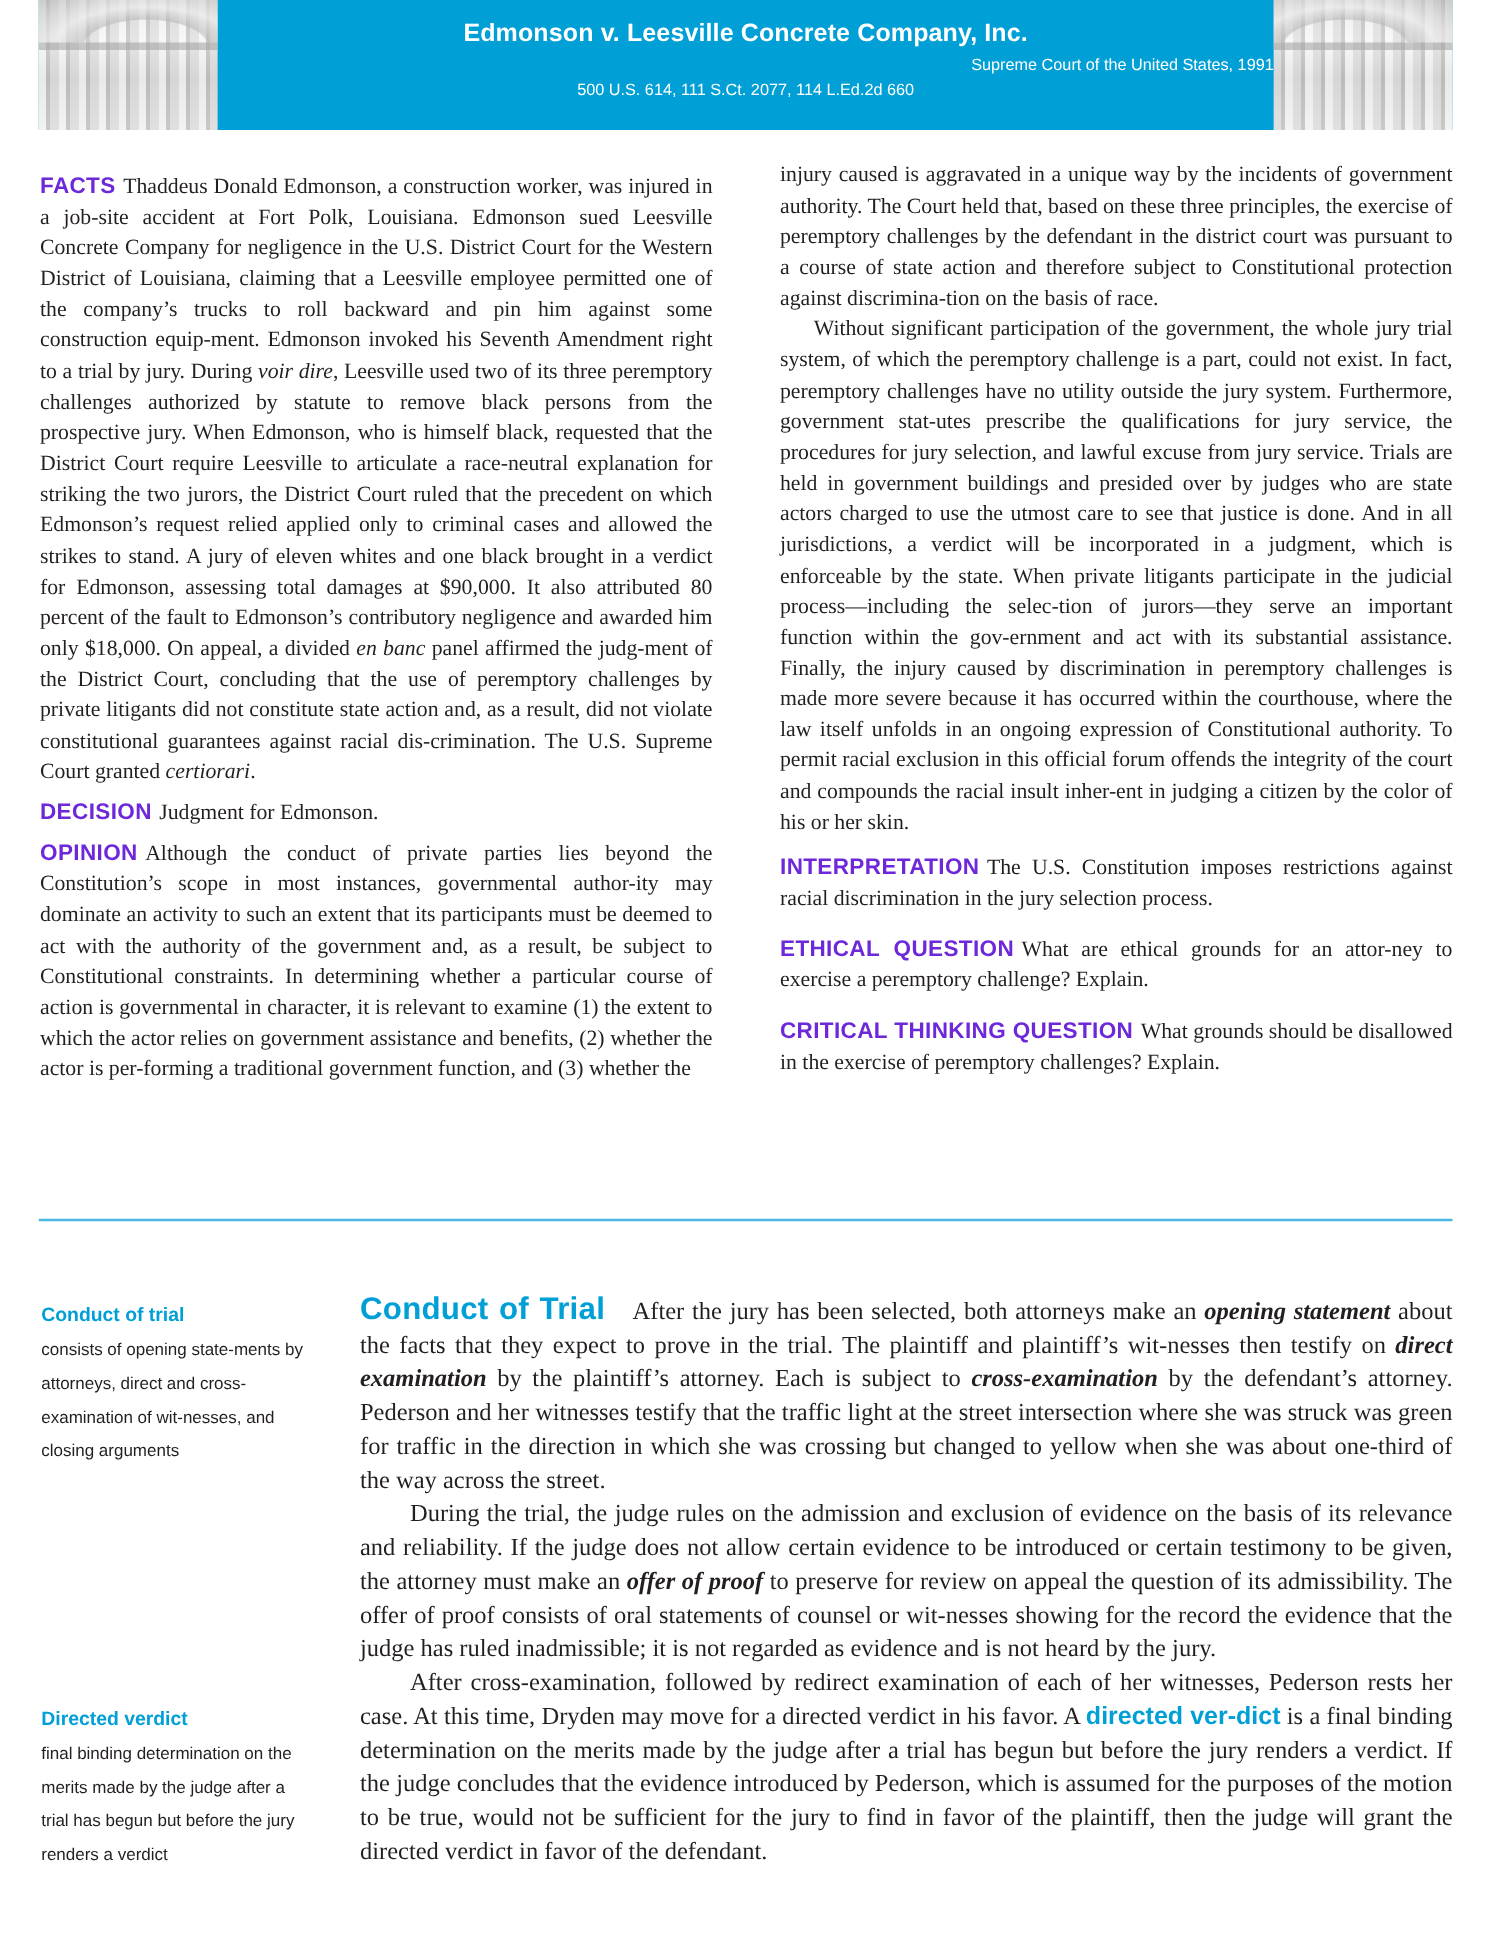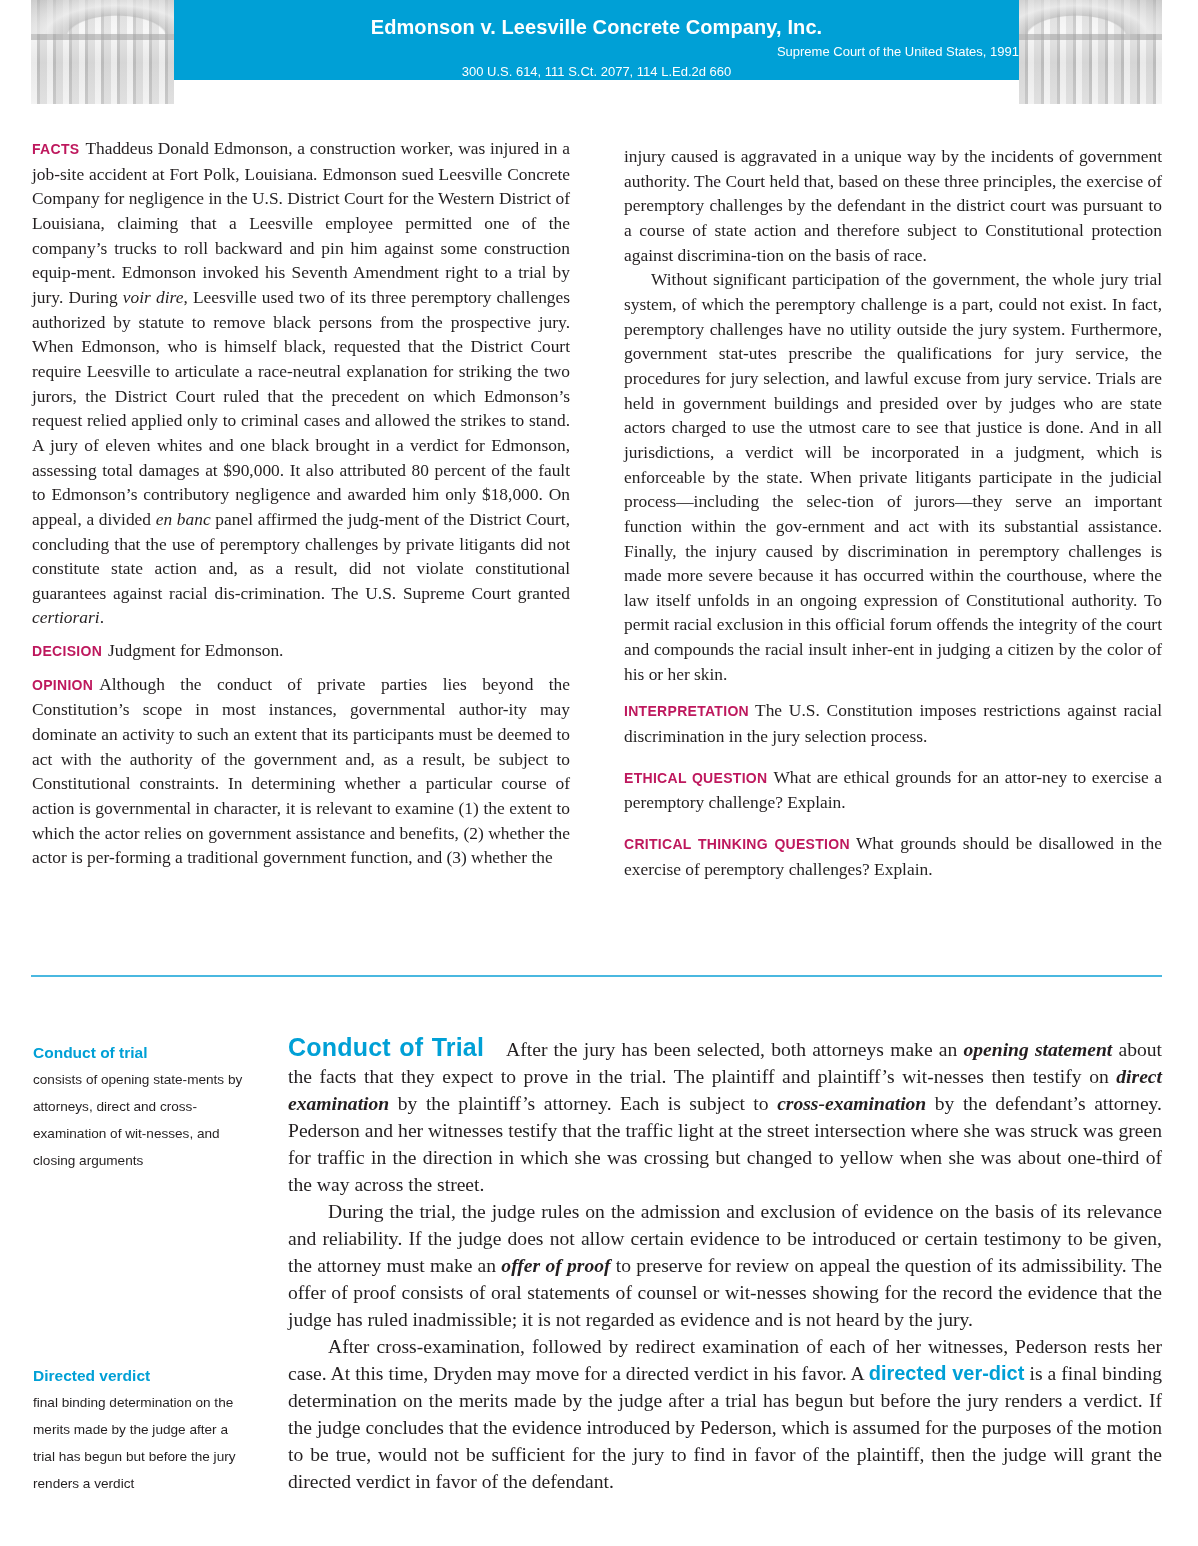--- a/index.html
+++ b/index.html
@@ -1,44 +1,44 @@
 <!DOCTYPE html>
 <html><head>
 <meta charset="utf-8">
 <style>
   * { box-sizing: border-box; margin: 0; padding: 0; }
   html, body { width: 1198px; height: 1546px; background: #ffffff; overflow: hidden; }
   body { position: relative; font-family: "Liberation Serif", "DejaVu Serif", serif; color: #231f20; }
 
   
-  .banner { position: absolute; left: 31px; top: 0; width: 1131px; height: 80px; background: #00a0d6; }
+  .banner { position: absolute; left: 31px; top: 0; width: 1131px; height: 104px; background: #00a0d6; }
   .pillars { position: absolute; top: 0; height: 104px; width: 143px;
     background:
       repeating-linear-gradient(90deg, rgba(255,255,255,0.55) 0 6px, rgba(150,150,150,0.35) 6px 9px, rgba(220,220,220,0.5) 9px 16px),
       linear-gradient(180deg, #d9d9d9 0%, #eeeeee 30%, #cfcfcf 60%, #e4e4e4 100%);
   }
   .pillars::before { content: ""; position: absolute; left: 0; right: 0; top: 0; height: 34px;
     background: radial-gradient(ellipse at 60% 110%, rgba(255,255,255,0) 40%, rgba(180,180,180,0.55) 42%, rgba(235,235,235,0.8) 60%, rgba(170,170,170,0.5) 100%);
   }
   .pillars::after { content: ""; position: absolute; left: 0; right: 0; top: 34px; height: 6px; background: rgba(160,160,160,0.55); }
   .pillars.left { left: 0; }
   .pillars.right { right: 0; transform: scaleX(-1); }
   .banner-text { position: absolute; left: 143px; right: 143px; top: 0; height: 104px; text-align: center; color: #ffffff; font-family: "Liberation Sans", "DejaVu Sans", sans-serif; }
   .banner-title { display: block; font-size: 20px; font-weight: bold; margin-top: 16px; letter-spacing: 0.1px; }
   .banner-sub { display: block; font-size: 13px; margin-top: 5px; text-align: right; }
   .banner-cite { display: block; font-size: 13px; margin-top: 5px; }
 
   
   .col { position: absolute; top: 136px; font-size: 17.4px; line-height: 24.65px; text-align: justify; hyphens: manual; }
   .col.left { left: 32px; width: 538px; }
-  .col.right { left: 624px; width: 538px; top: 144px; }
+  .col.right { left: 624px; width: 538px; top: 127px; }
   .col p { margin: 0; }
   .col p.para-gap { margin-top: 8px; }
   .col p.indent { text-indent: 27px; }
-  .lead { font-family: "Liberation Sans", "DejaVu Sans", sans-serif; font-weight: bold; color: #be185d; font-size: 14px; letter-spacing: 0.3px; margin-right: 6px; }
+  .lead { font-family: "Liberation Sans", "DejaVu Sans", sans-serif; font-weight: bold; color: #6d28d9; font-size: 18px; letter-spacing: 0.3px; margin-right: 6px; }
   em { font-style: italic; }
 
   .divider { position: absolute; left: 31px; top: 975px; width: 1131px; height: 2px; background: #4ab8e0; }
 
   
   .margin-note { position: absolute; left: 33px; width: 210px; font-family: "Liberation Sans", "DejaVu Sans", sans-serif; font-size: 13.6px; line-height: 27px; color: #231f20; }
   .margin-note .mn-title { display: block; font-weight: bold; color: #00a0d6; font-size: 15.5px; line-height: 27px; }
   .mn-1 { top: 1039px; }
   .mn-2 { top: 1362px; }
 
@@ -50,21 +50,21 @@
   .blue-term { font-family: "Liberation Sans", "DejaVu Sans", sans-serif; font-weight: bold; color: #00a0d6; font-size: 20px; }
 </style>
 </head>
 <body>
 
 <header class="banner">
   <div class="pillars left"></div>
   <div class="banner-text">
     <span class="banner-title">Edmonson v. Leesville Concrete Company, Inc.</span>
     <span class="banner-sub">Supreme Court of the United States, 1991</span>
-    <span class="banner-cite">300 U.S. 614, 111 S.Ct. 2077, 114 L.Ed.2d 660</span>
+    <span class="banner-cite">500 U.S. 614, 111 S.Ct. 2077, 114 L.Ed.2d 660</span>
   </div>
   <div class="pillars right"></div>
 </header>
 
 <section class="col left">
   <p>
     <span class="lead">FACTS</span><span>Thaddeus Donald Edmonson, a construction worker, was injured in a job-site accident at Fort Polk, Louisiana. Edmonson sued Leesville Concrete Company for negligence in the U.S. District Court for the Western District of Louisiana, claiming that a Leesville employee permitted one of the company’s trucks to roll backward and pin him against some construction equip-ment. Edmonson invoked his Seventh Amendment right to a trial by jury. During </span><em>voir dire</em><span>, Leesville used two of its three peremptory challenges authorized by statute to remove black persons from the prospective jury. When Edmonson, who is himself black, requested that the District Court require Leesville to articulate a race-neutral explanation for striking the two jurors, the District Court ruled that the precedent on which Edmonson’s request relied applied only to criminal cases and allowed the strikes to stand. A jury of eleven whites and one black brought in a verdict for Edmonson, assessing total damages at $90,000. It also attributed 80 percent of the fault to Edmonson’s contributory negligence and awarded him only $18,000. On appeal, a divided </span><em>en banc</em><span> panel affirmed the judg-ment of the District Court, concluding that the use of peremptory challenges by private litigants did not constitute state action and, as a result, did not violate constitutional guarantees against racial dis-crimination. The U.S. Supreme Court granted </span><em>certiorari</em><span>.</span>
   </p>
   <p class="para-gap">
     <span class="lead">DECISION</span><span>Judgment for Edmonson.</span>

